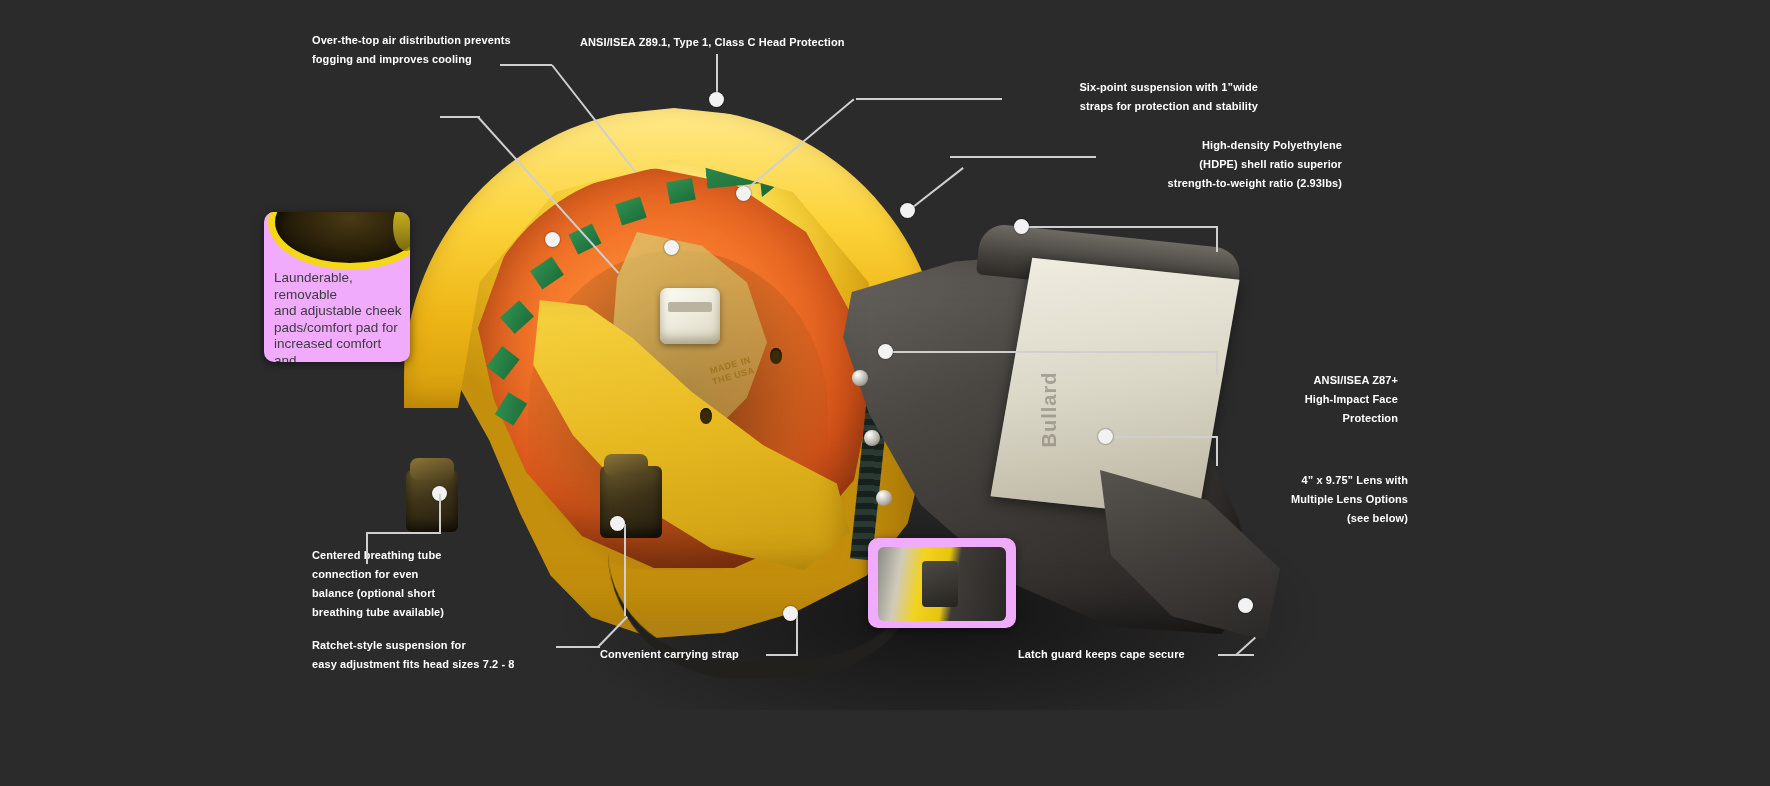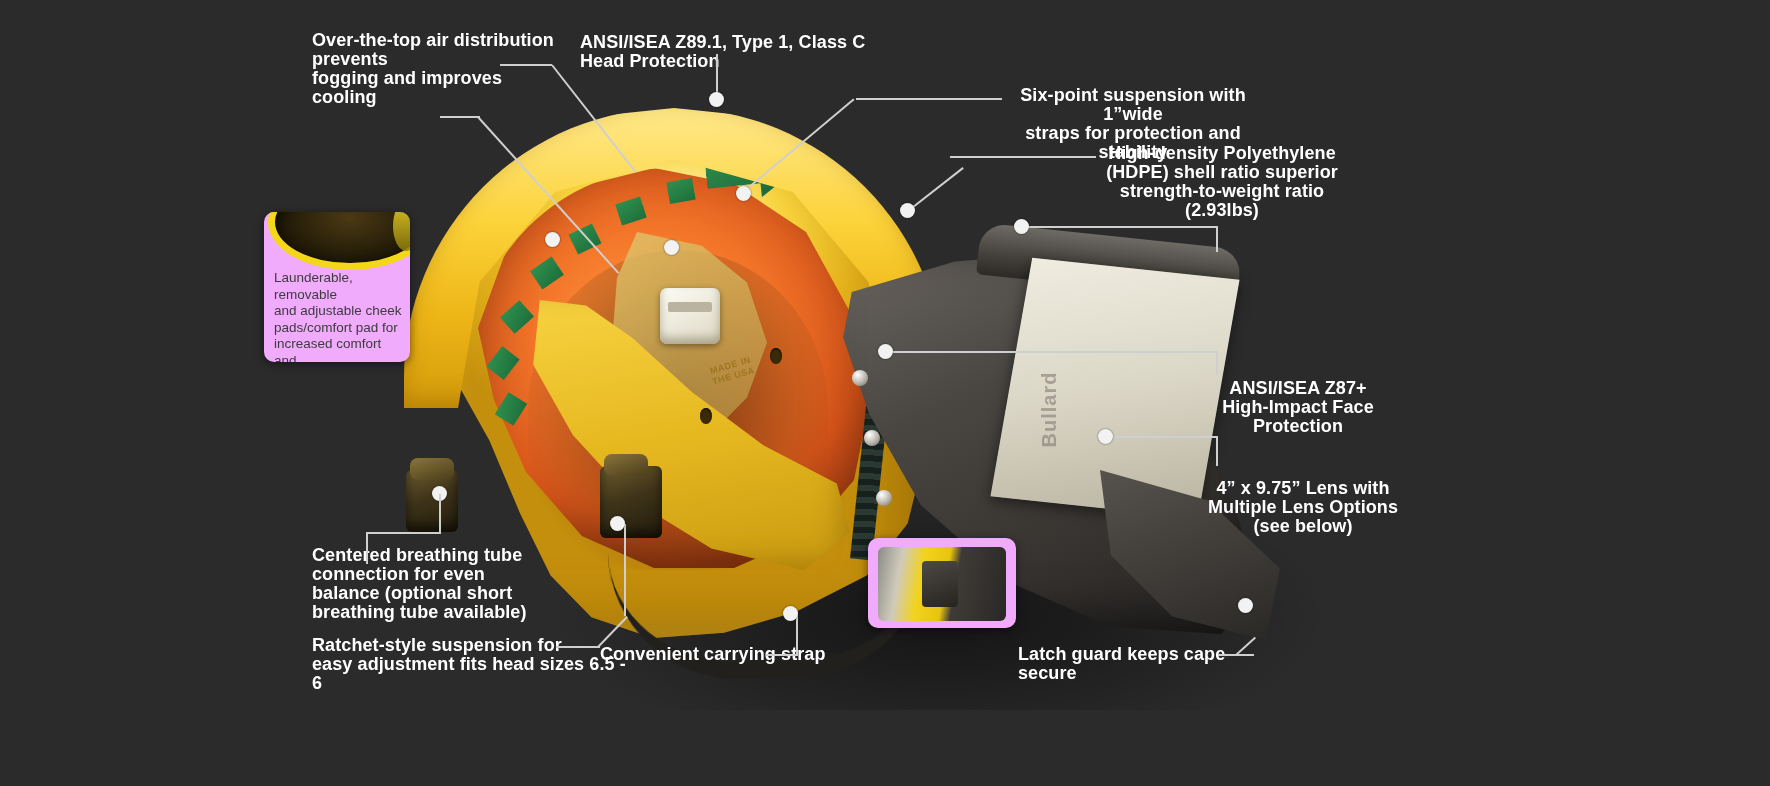--- a/index.html
+++ b/index.html
@@ -215,26 +215,26 @@
     left: 560px; top: 470px;
     width: 760px; height: 240px;
     background: radial-gradient(ellipse at 50% 60%, rgba(0,0,0,.55) 0%, rgba(0,0,0,0) 72%);
   }
 
   
   .callout {
     position: absolute;
     color: #ffffff;
     font-weight: bold;
-    font-size: 18px;
+    font-size: 11px;
     line-height: 19px;
     letter-spacing: .1px;
     white-space: pre-line;
   }
-  .callout.right { text-align: center; margin-top: 8px; }
+  .callout.right { text-align: right; }
 
   
   .leader { position: absolute; background: #cfcfcf; }
   .leader.h { height: 2px; }
   .leader.v { width: 2px; }
   .leader.diag { height: 2px; transform-origin: left center; }
   .dot {
     position: absolute;
     width: 15px; height: 15px;
     border-radius: 50%;
@@ -396,21 +396,21 @@
   <div class="callout" style="left:312px;top:546px;width:230px">Centered breathing tube
 connection for even
 balance (optional short
 breathing tube available)</div>
   <div class="leader v" style="left:366px;top:532px;height:32px"></div>
   <div class="leader h" style="left:366px;top:532px;width:74px"></div>
   <div class="dot" style="left:432px;top:486px"></div>
   <div class="leader v" style="left:439px;top:494px;height:40px"></div>
 
   <div class="callout" style="left:312px;top:636px;width:320px">Ratchet-style suspension for
-easy adjustment fits head sizes 6.5 - 6</div>
+easy adjustment fits head sizes 7.2 - 8</div>
   <div class="leader h" style="left:556px;top:646px;width:44px"></div>
   <div class="leader diag" style="left:598px;top:646px;width:42px;transform:rotate(-46deg)"></div>
   <div class="leader v" style="left:624px;top:524px;height:92px"></div>
   <div class="dot" style="left:610px;top:516px"></div>
 
   <div class="callout" style="left:600px;top:645px;width:230px">Convenient carrying strap</div>
   <div class="leader h" style="left:766px;top:654px;width:32px"></div>
   <div class="leader v" style="left:796px;top:614px;height:42px"></div>
   <div class="dot" style="left:783px;top:606px"></div>
 

